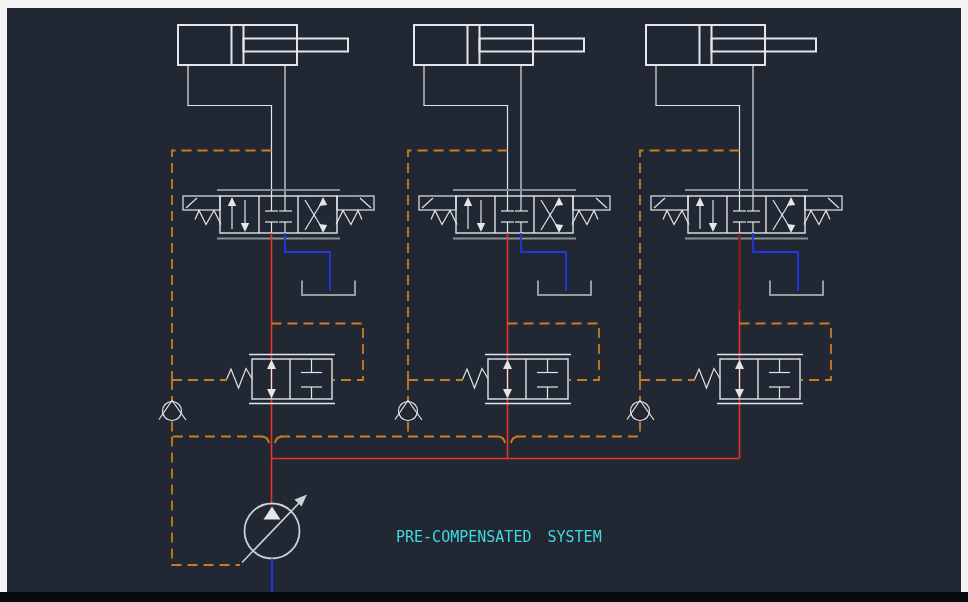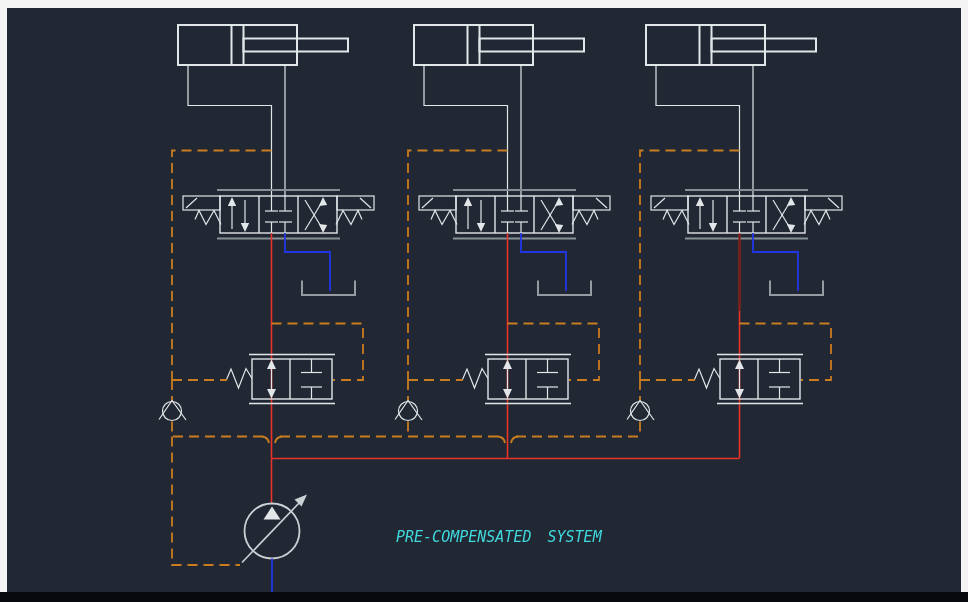--- a/index.html
+++ b/index.html
@@ -1,21 +1,21 @@
 <!DOCTYPE html>
 <html style="--frame: #f4f4f4; --canvas-bg: #212833; --bottom-bar: #07090c; --line-white: #e2e6e9; --rail-gray: #878f96; --tank-gray: #959ba1; --pump-gray: #ccd1d6; --pressure-red: #e8322a; --pressure-dark-red: #7c1d1a; --tank-blue: #2236e6; --pilot-orange: #c97c20; --label-cyan: #3fd9de;"><head>
 <meta charset="utf-8">
 <style>
   html,body{margin:0;padding:0;}
   body{
     width:968px;height:602px;position:relative;overflow:hidden;
     background:var(--frame,#f5f5f5);
     font-family:"DejaVu Sans Mono","Liberation Mono",monospace;
   }
-  #viewport{position:absolute;inset:0;font-style:italic;}
+  #viewport{position:absolute;inset:0;}
   svg{display:block;}
   
   .st-line   {stroke:var(--line-white,#e2e6e9);stroke-width:1.4;fill:none;}
   .st-heavy  {stroke:var(--line-white,#e2e6e9);stroke-width:2;fill:none;}
   .st-thin   {stroke:var(--line-white,#e2e6e9);stroke-width:1.2;fill:none;}
   .st-rail   {stroke:var(--rail-gray,#878f96);stroke-width:2;fill:none;}
   .st-tank   {stroke:var(--tank-gray,#959ba1);stroke-width:2;fill:none;}
   .st-red    {stroke:var(--pressure-red,#e8322a);stroke-width:1.6;fill:none;}
   .st-darkred{stroke:var(--pressure-dark-red,#7c1d1a);stroke-width:1.9;fill:none;}
   .st-blue   {stroke:var(--tank-blue,#2236e6);stroke-width:1.8;fill:none;}

